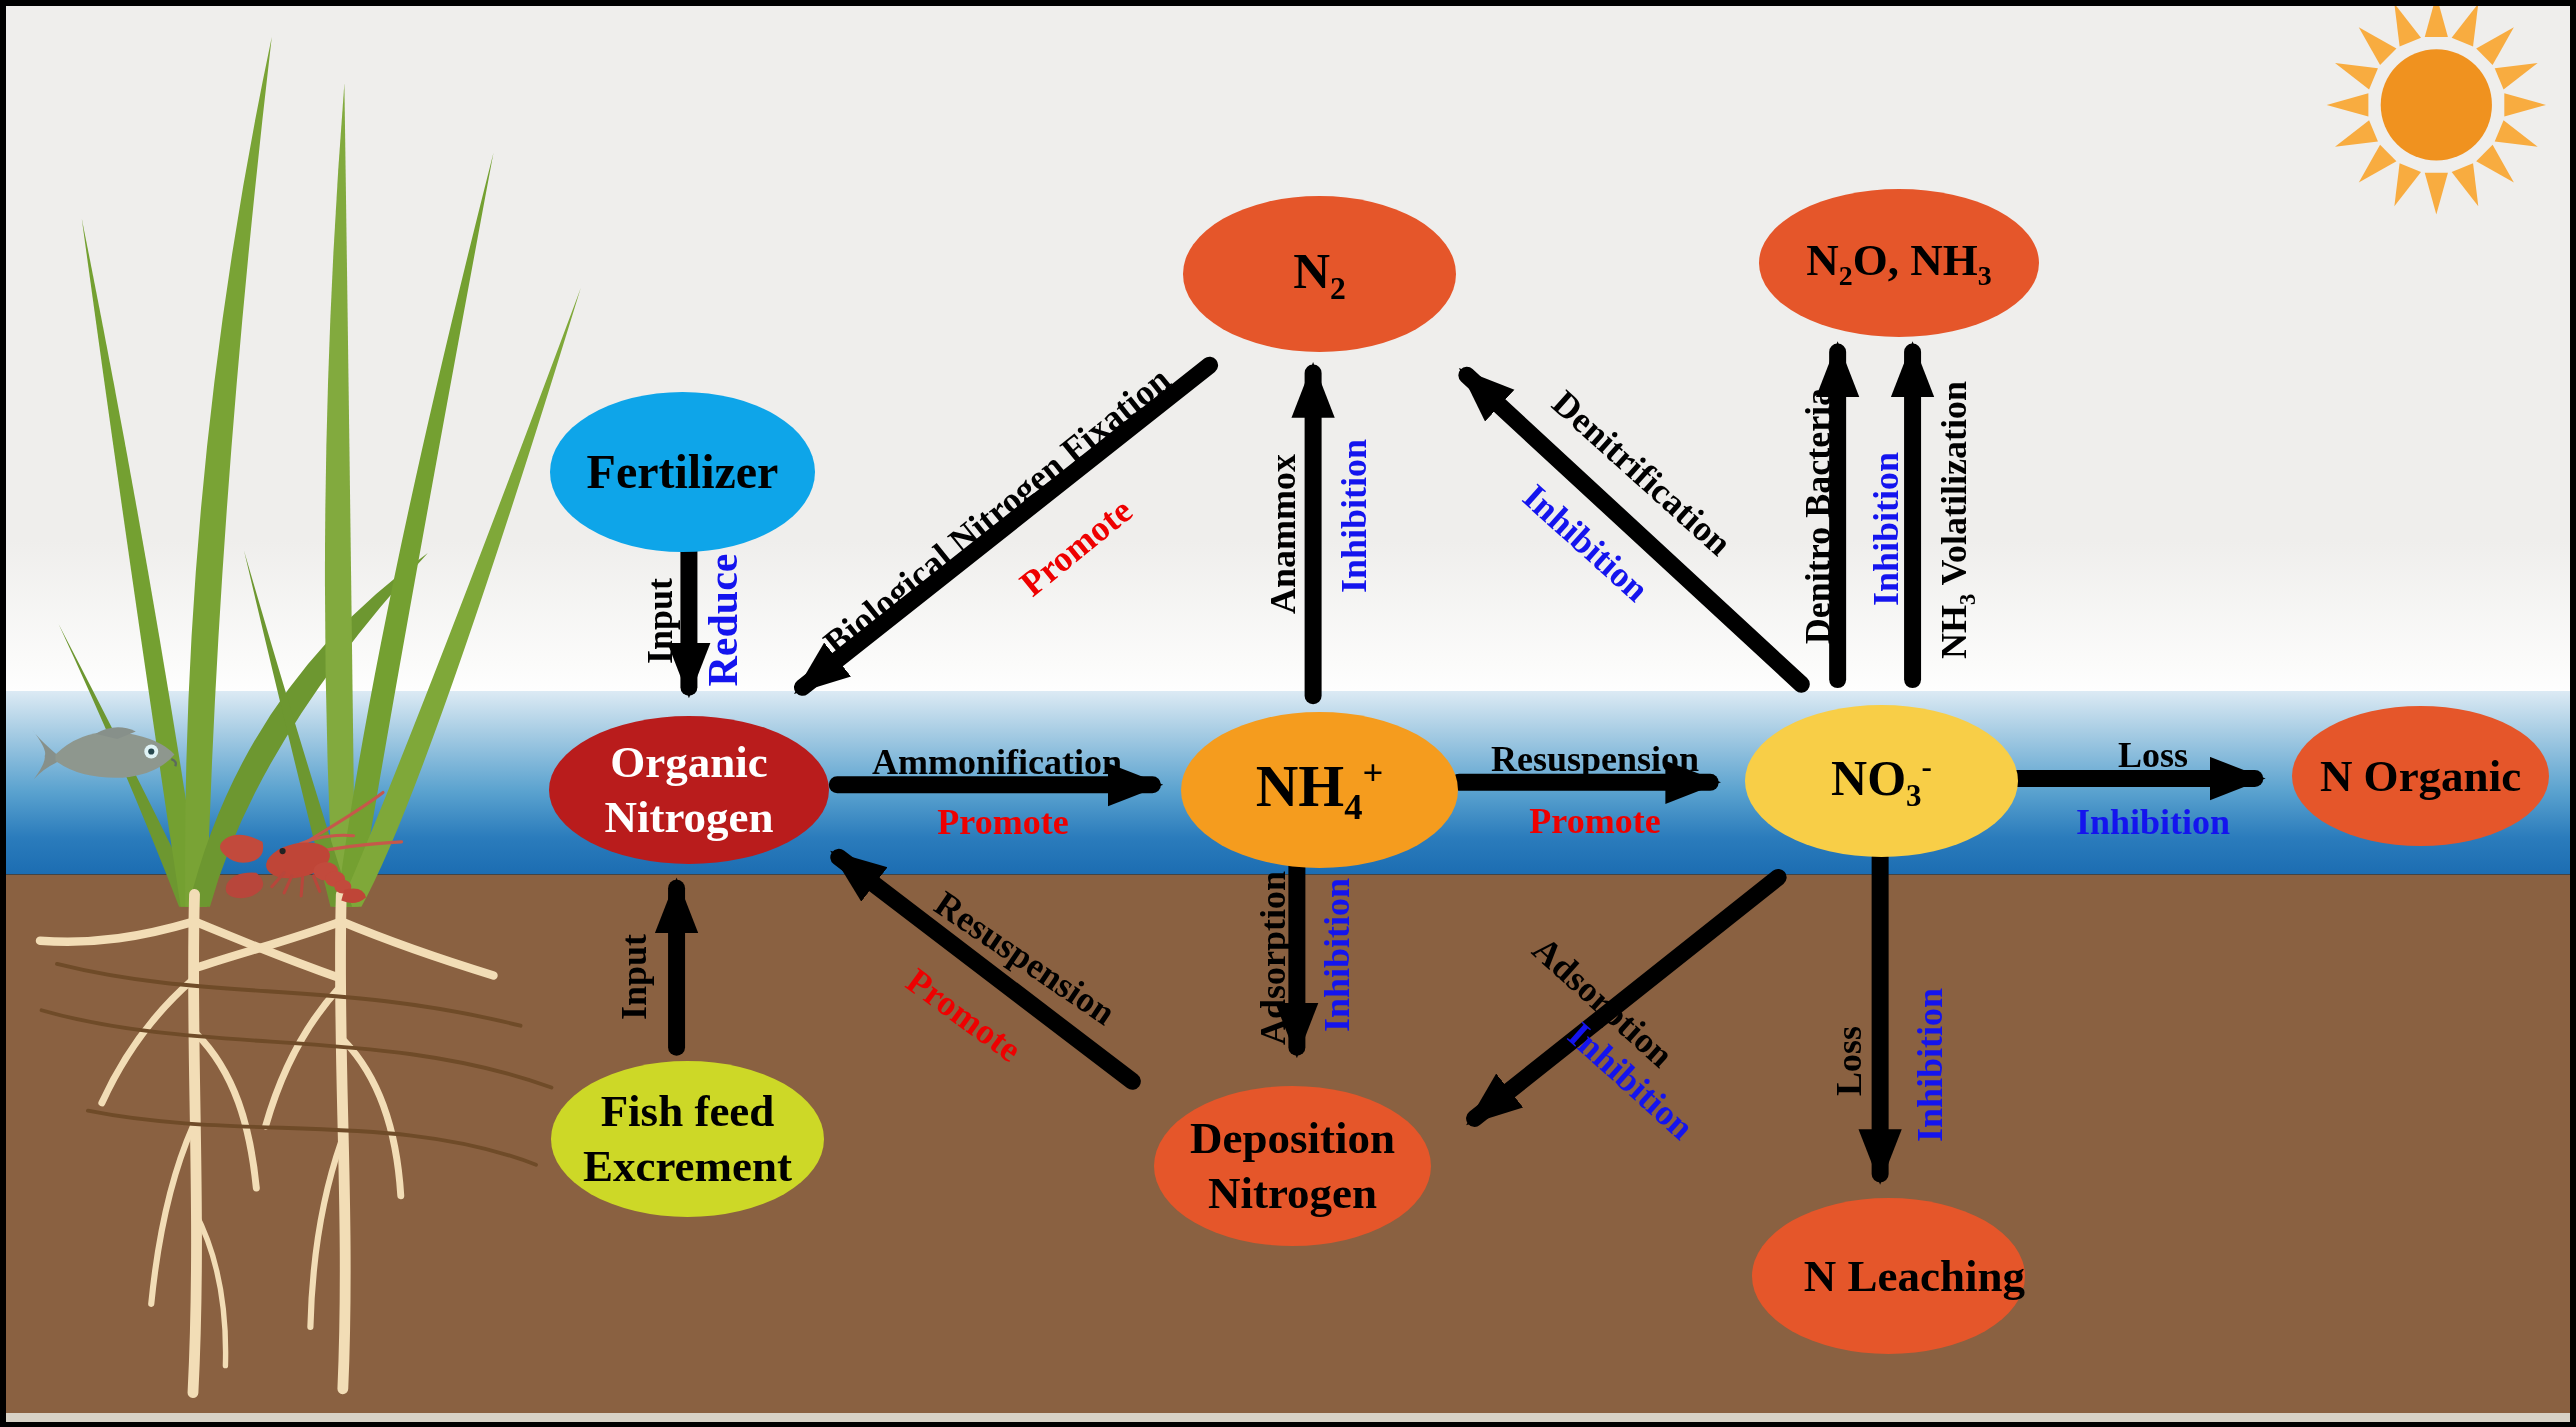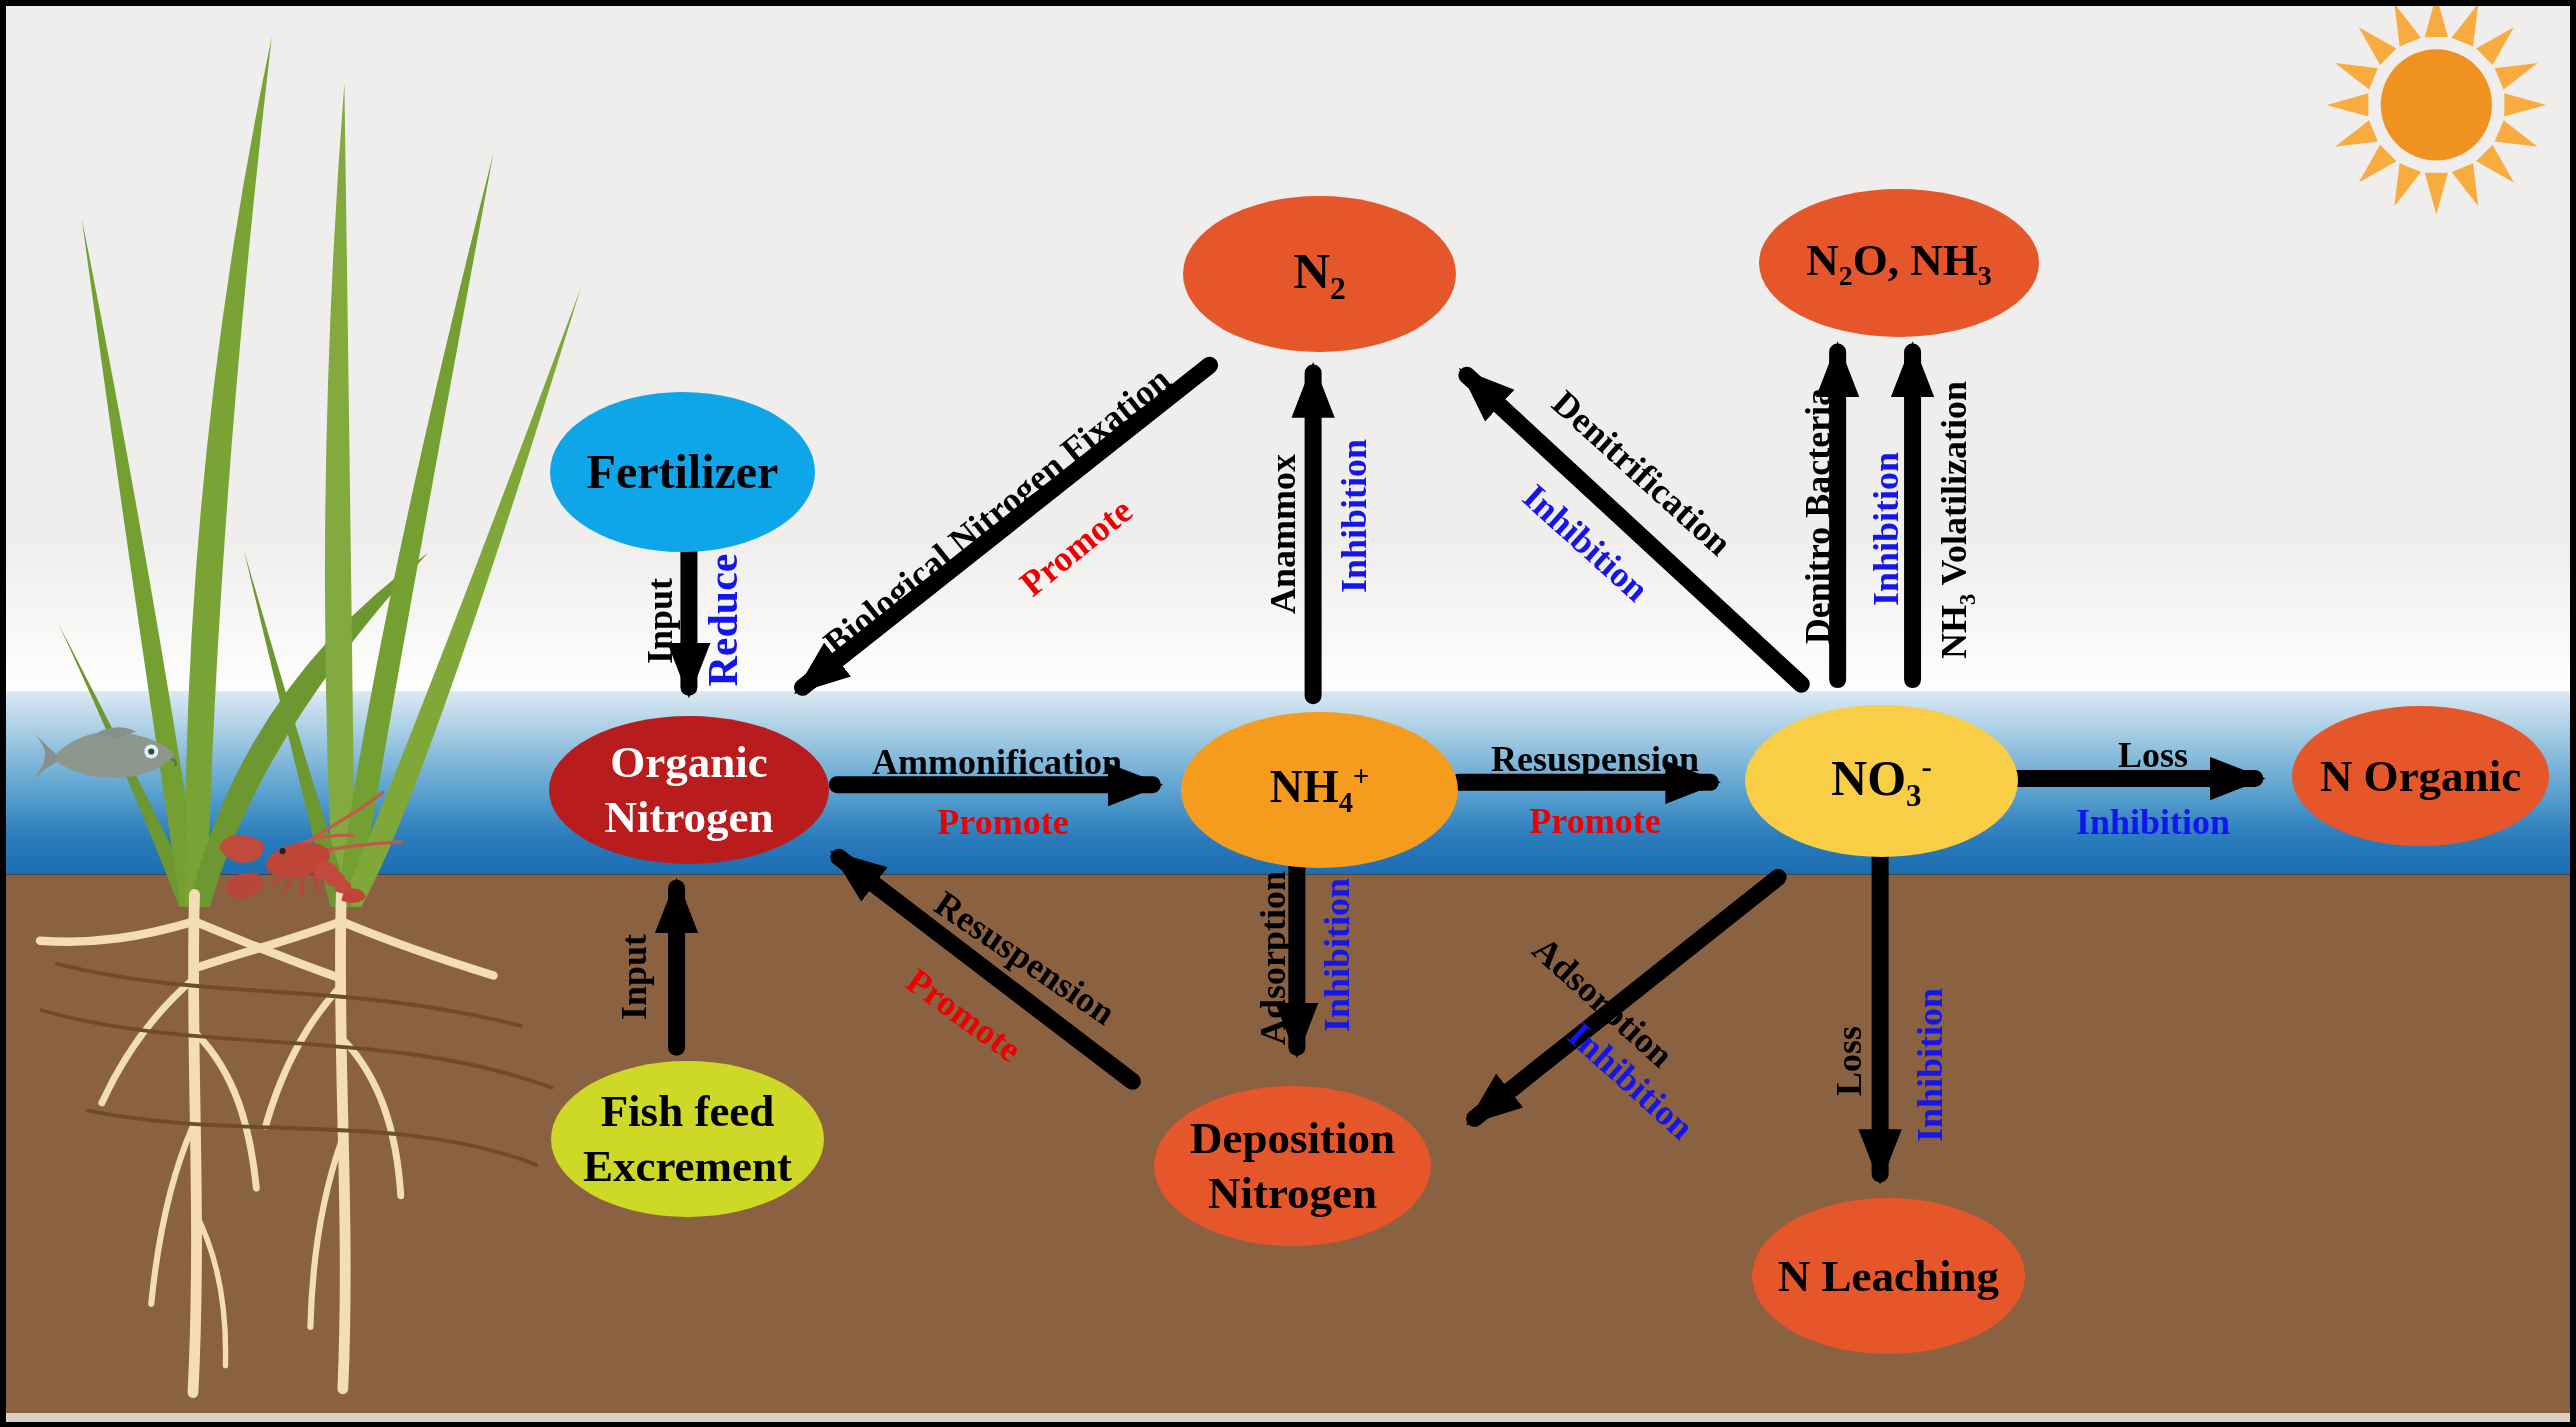--- a/index.html
+++ b/index.html
@@ -19,26 +19,26 @@
 
   
   .node{position:absolute; border-radius:50%; display:flex; flex-direction:column;
         align-items:center; justify-content:center; text-align:center;
         font-size:45px; color:#000; line-height:1.22;}
   .node sub,.node sup{font-size:0.62em;}
   #node-n2{left:1177px;top:190px;width:273px;height:156px;background:#E5562A;font-size:51px;}
   #node-n2o{left:1753px;top:183px;width:280px;height:148px;background:#E5562A;}
   #node-fertilizer{left:544px;top:386px;width:265px;height:160px;background:#0ea5e9;font-size:48px;}
   #node-organic{left:543px;top:710px;width:280px;height:148px;background:#b91c1c;color:#FFF;}
-  #node-nh4{left:1175px;top:706px;width:277px;height:156px;background:#F59C1E;font-size:46px;}
+  #node-nh4{left:1175px;top:706px;width:277px;height:156px;background:#F59C1E;font-size:59px;}
   #node-no3{left:1739px;top:699px;width:273px;height:152px;background:#F8CE47;font-size:50px;}
   #node-runoff{left:2286px;top:700px;width:257px;height:140px;background:#E5562A;}
   #node-fishfeed{left:545px;top:1055px;width:273px;height:156px;background:#CDD827;}
   #node-deposition{left:1148px;top:1080px;width:277px;height:160px;background:#E5562A;}
-  #node-leaching{left:1746px;top:1192px;width:273px;height:156px;background:#E5562A;}
+  #node-leaching{left:1746px;top:1192px;width:273px;height:156px;background:#E5562A;align-items:flex-end;}
 
   
   .lbl{position:absolute; white-space:nowrap; font-size:36px; color:#000;
        transform:translate(-50%,-50%);}
   .lbl.blue{color:#1414EE;} .lbl.red{color:#EE0000;}
   .lbl sub{font-size:0.62em;}
   .r-90{transform:translate(-50%,-50%) rotate(-90deg);}
   #lbl-input-top{left:654px;top:615px;}
   #lbl-reduce{left:717px;top:614px;font-size:42px;}
   #lbl-bnf{left:991px;top:505px;transform:translate(-50%,-50%) rotate(-39deg);}

